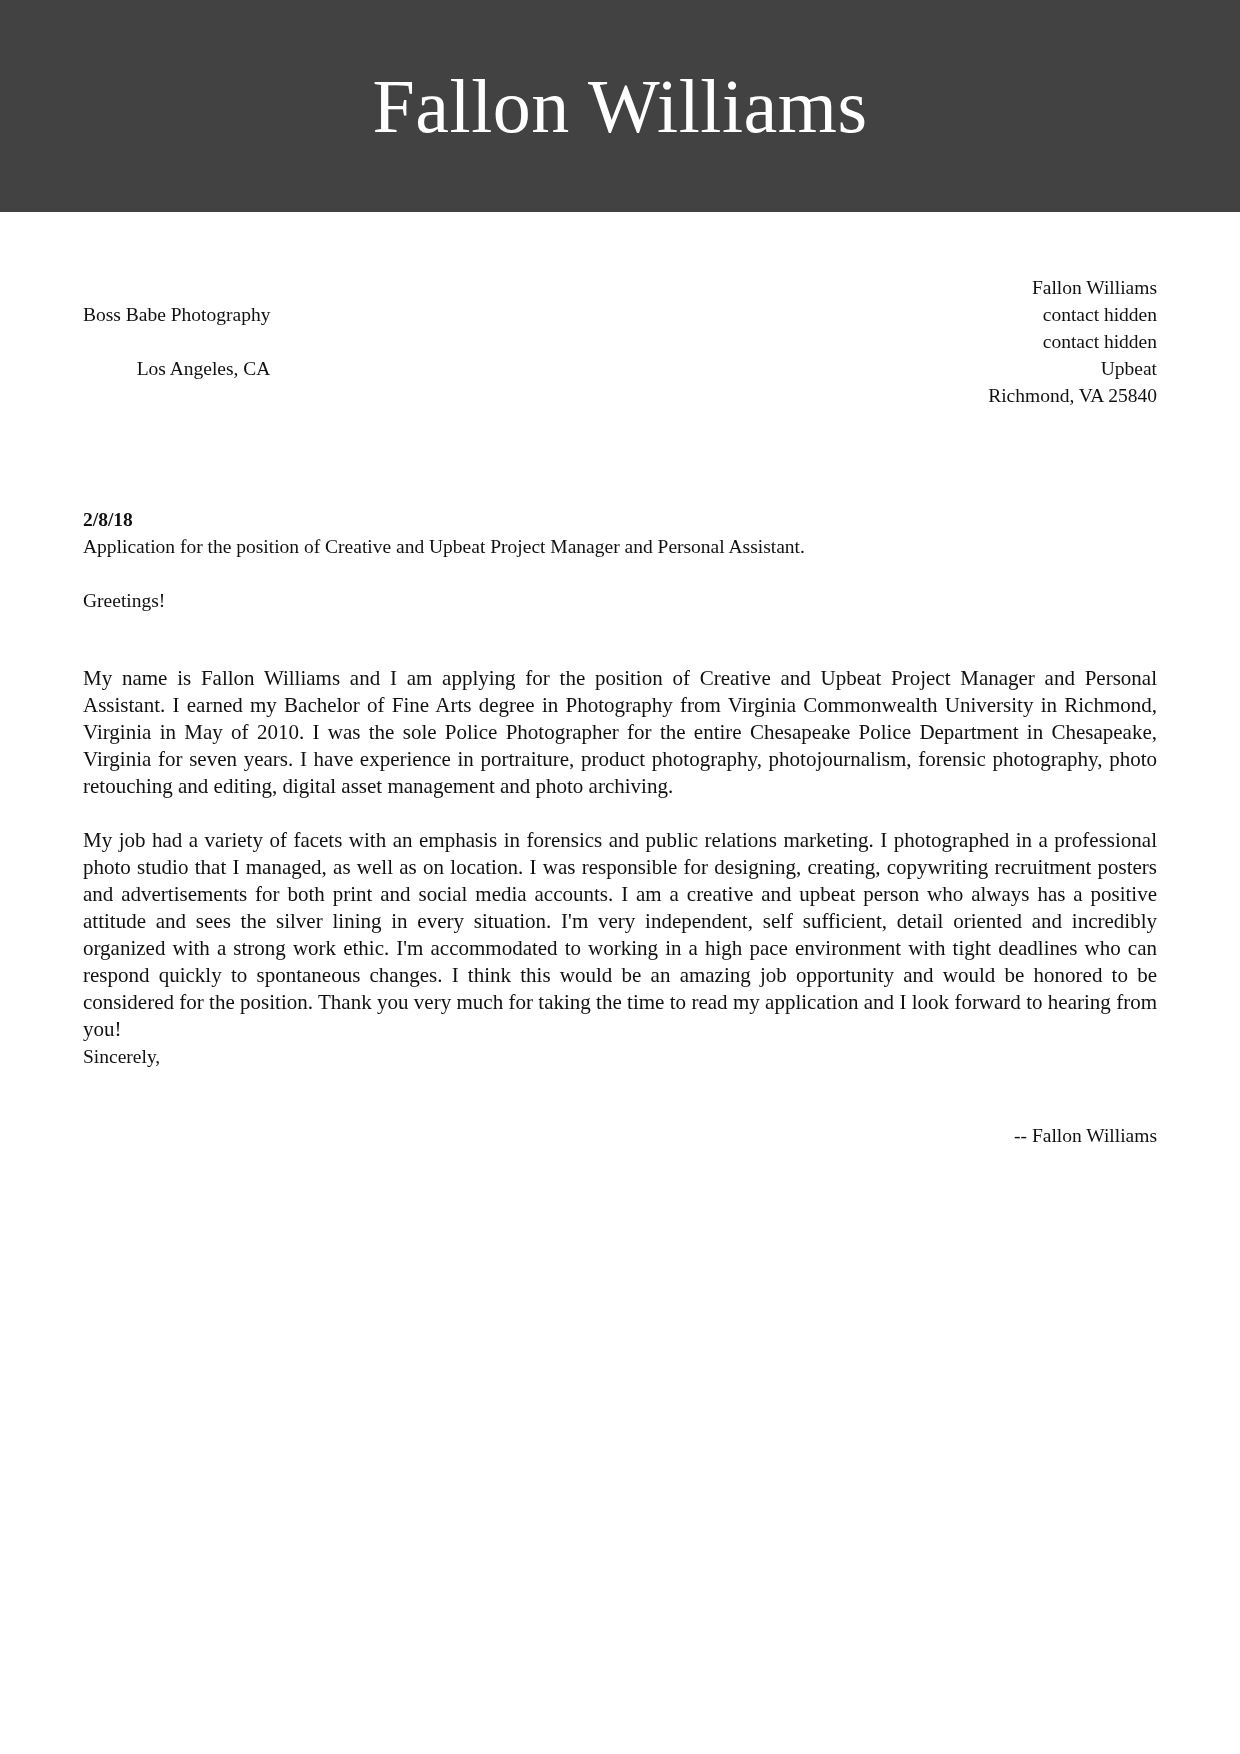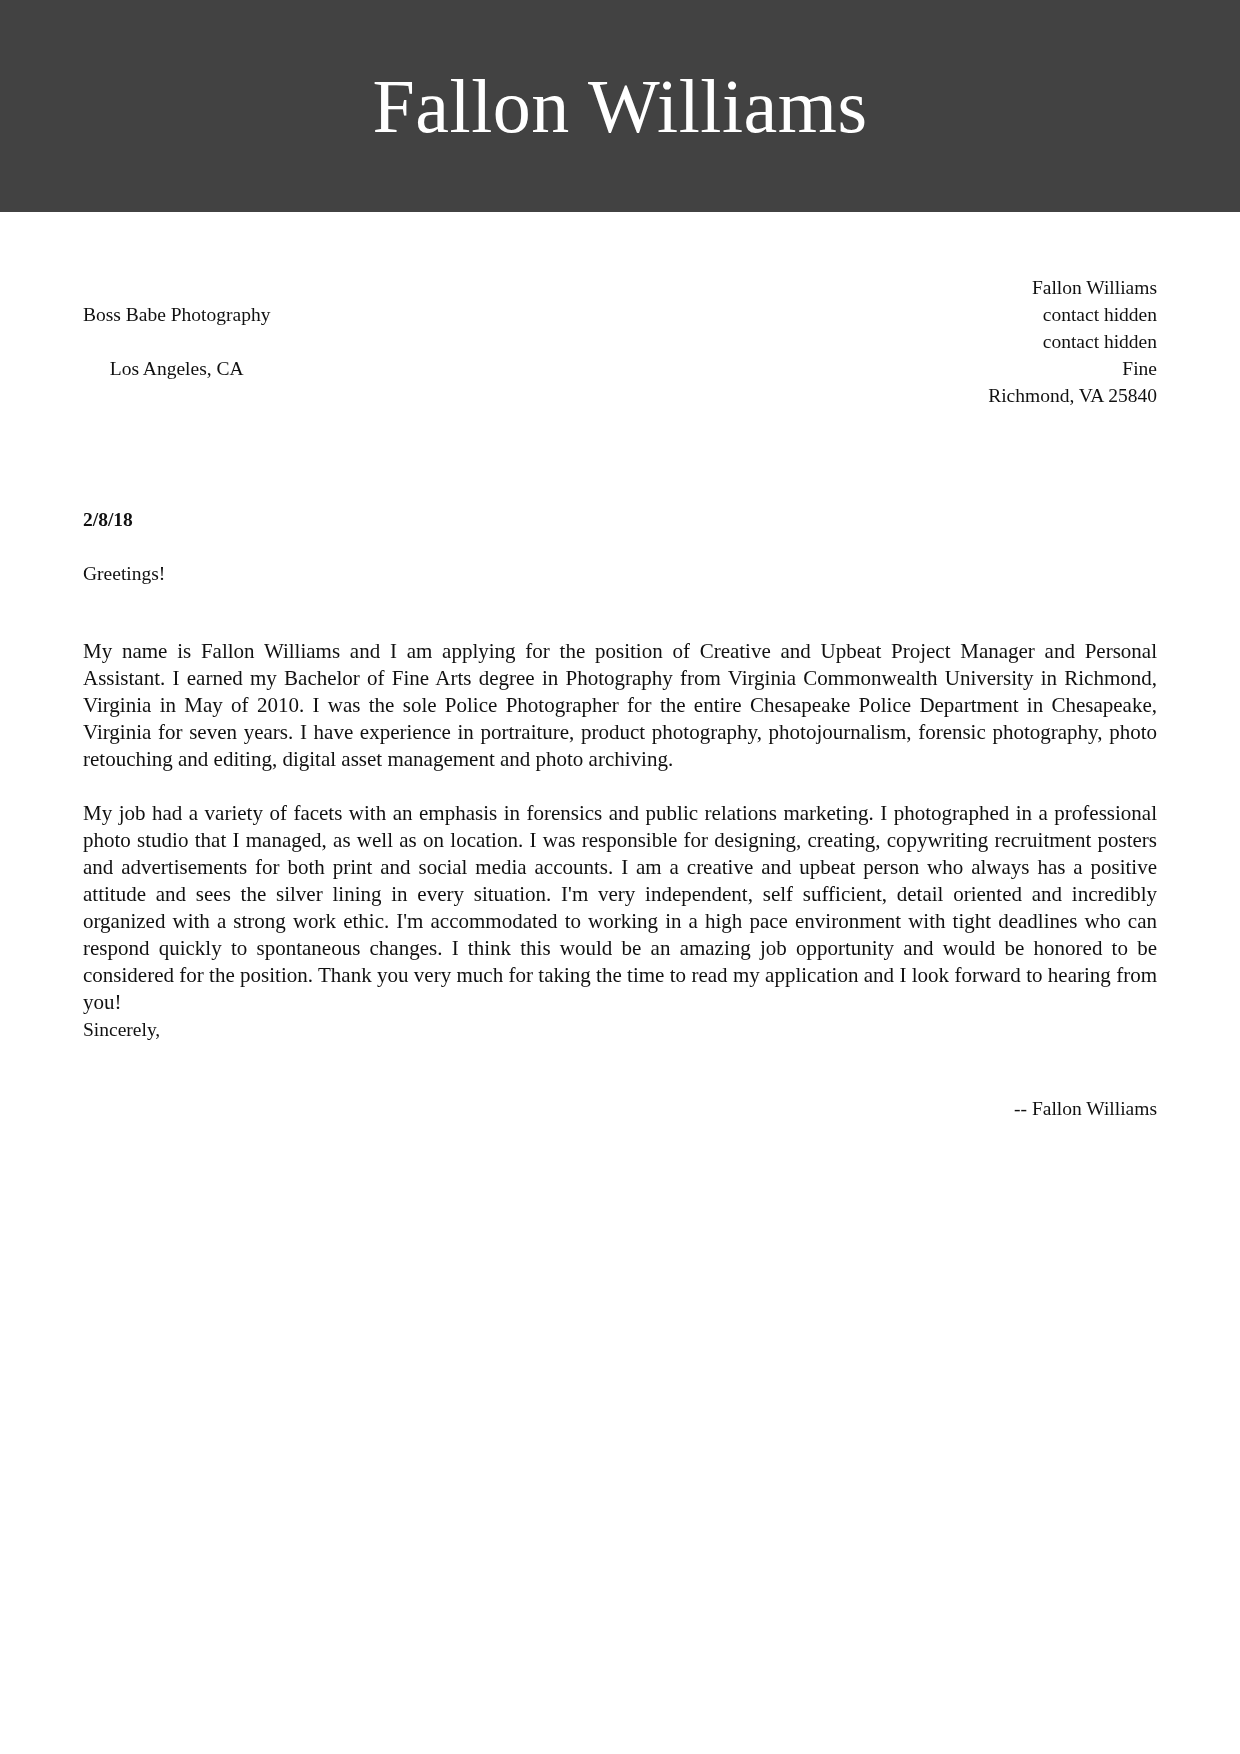--- a/index.html
+++ b/index.html
@@ -47,21 +47,21 @@
   #address-block {
     display: flex;
     justify-content: space-between;
     align-items: flex-start;
     padding-top: 62px;
     font-size: 19.5px;
     line-height: 27px;
   }
 
   #recipient-address {
-    text-align: center;
+    text-align: right;
     white-space: pre-line;
   }
 
   #sender-address {
     text-align: right;
   }
 
   .addr-line { display: block; white-space: nowrap; }
 
   
@@ -124,28 +124,29 @@
 
     <div id="recipient-address">
       <span class="addr-line">Boss Babe Photography</span>
       <span class="addr-line">Los Angeles, CA</span>
     </div>
 
     <div id="sender-address">
       <span class="addr-line">Fallon Williams</span>
       <span class="addr-line">contact hidden</span>
       <span class="addr-line">contact hidden</span>
-      <span class="addr-line">Fine</span>
+      <span class="addr-line">Upbeat</span>
       <span class="addr-line">Richmond, VA 25840</span>
     </div>
 
   </div>
 
   <div id="letter-meta">
     <span id="letter-date">2/8/18</span>
+    <span id="letter-subject">Application for the position of Creative and Upbeat Project Manager and Personal Assistant.</span>
   </div>
 
   <div id="salutation">Greetings!</div>
 
   <div id="letter-body">
     <p class="para">My name is Fallon Williams and I am applying for the position of Creative and Upbeat Project Manager and Personal Assistant. I earned my Bachelor of Fine Arts degree in Photography from Virginia Commonwealth University in Richmond, Virginia in May of 2010. I was the sole Police Photographer for the entire Chesapeake Police Department in Chesapeake, Virginia for seven years. I have experience in portraiture, product photography, photojournalism, forensic photography, photo retouching and editing, digital asset management and photo archiving.</p>
     <p class="para">My job had a variety of facets with an emphasis in forensics and public relations marketing. I photographed in a professional photo studio that I managed, as well as on location. I was responsible for designing, creating, copywriting recruitment posters and advertisements for both print and social media accounts. I am a creative and upbeat person who always has a positive attitude and sees the silver lining in every situation. I'm very independent, self sufficient, detail oriented and incredibly organized with a strong work ethic. I'm accommodated to working in a high pace environment with tight deadlines who can respond quickly to spontaneous changes. I think this would be an amazing job opportunity and would be honored to be considered for the position. Thank you very much for taking the time to read my application and I look forward to hearing from you!</p>
   </div>
 
   <div id="closing-block">Sincerely,</div>

